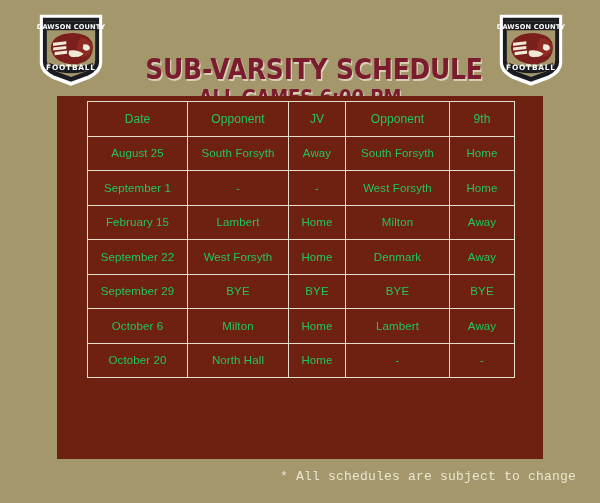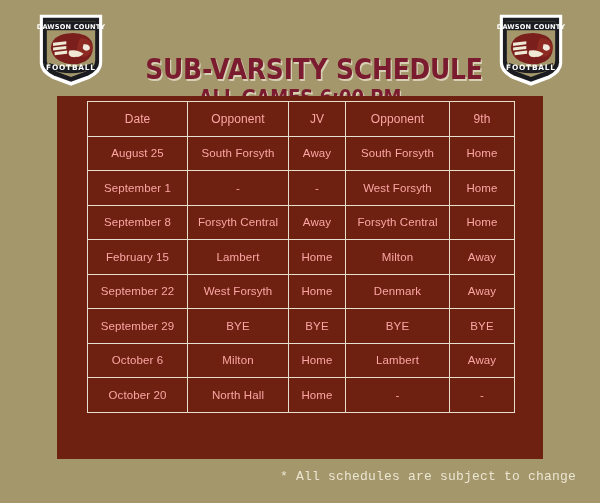--- a/index.html
+++ b/index.html
@@ -87,21 +87,21 @@
     position: absolute;
     left: 87px;
     top: 101px;
     width: 427px;
     border-collapse: collapse;
     table-layout: fixed;
   }
 
   .schedule td, .schedule th {
     border: 1.5px solid #e6dfcd;
-    color: #fca5a5;
+    color: #22c55e;
     font-size: 11.5px;
     font-weight: normal;
     text-align: center;
     vertical-align: middle;
     height: 33.5px;
     padding: 0 2px;
     letter-spacing: 0.1px;
     background: #6e2110;
     white-space: nowrap;
     overflow: hidden;
@@ -211,27 +211,20 @@
       <td>Home</td>
     </tr>
     <tr>
       <td>September 1</td>
       <td>-</td>
       <td>-</td>
       <td>West Forsyth</td>
       <td>Home</td>
     </tr>
     <tr>
-      <td>September 8</td>
-      <td>Forsyth Central</td>
-      <td>Away</td>
-      <td>Forsyth Central</td>
-      <td>Home</td>
-    </tr>
-    <tr>
       <td>February 15</td>
       <td>Lambert</td>
       <td>Home</td>
       <td>Milton</td>
       <td>Away</td>
     </tr>
     <tr>
       <td>September 22</td>
       <td>West Forsyth</td>
       <td>Home</td>

